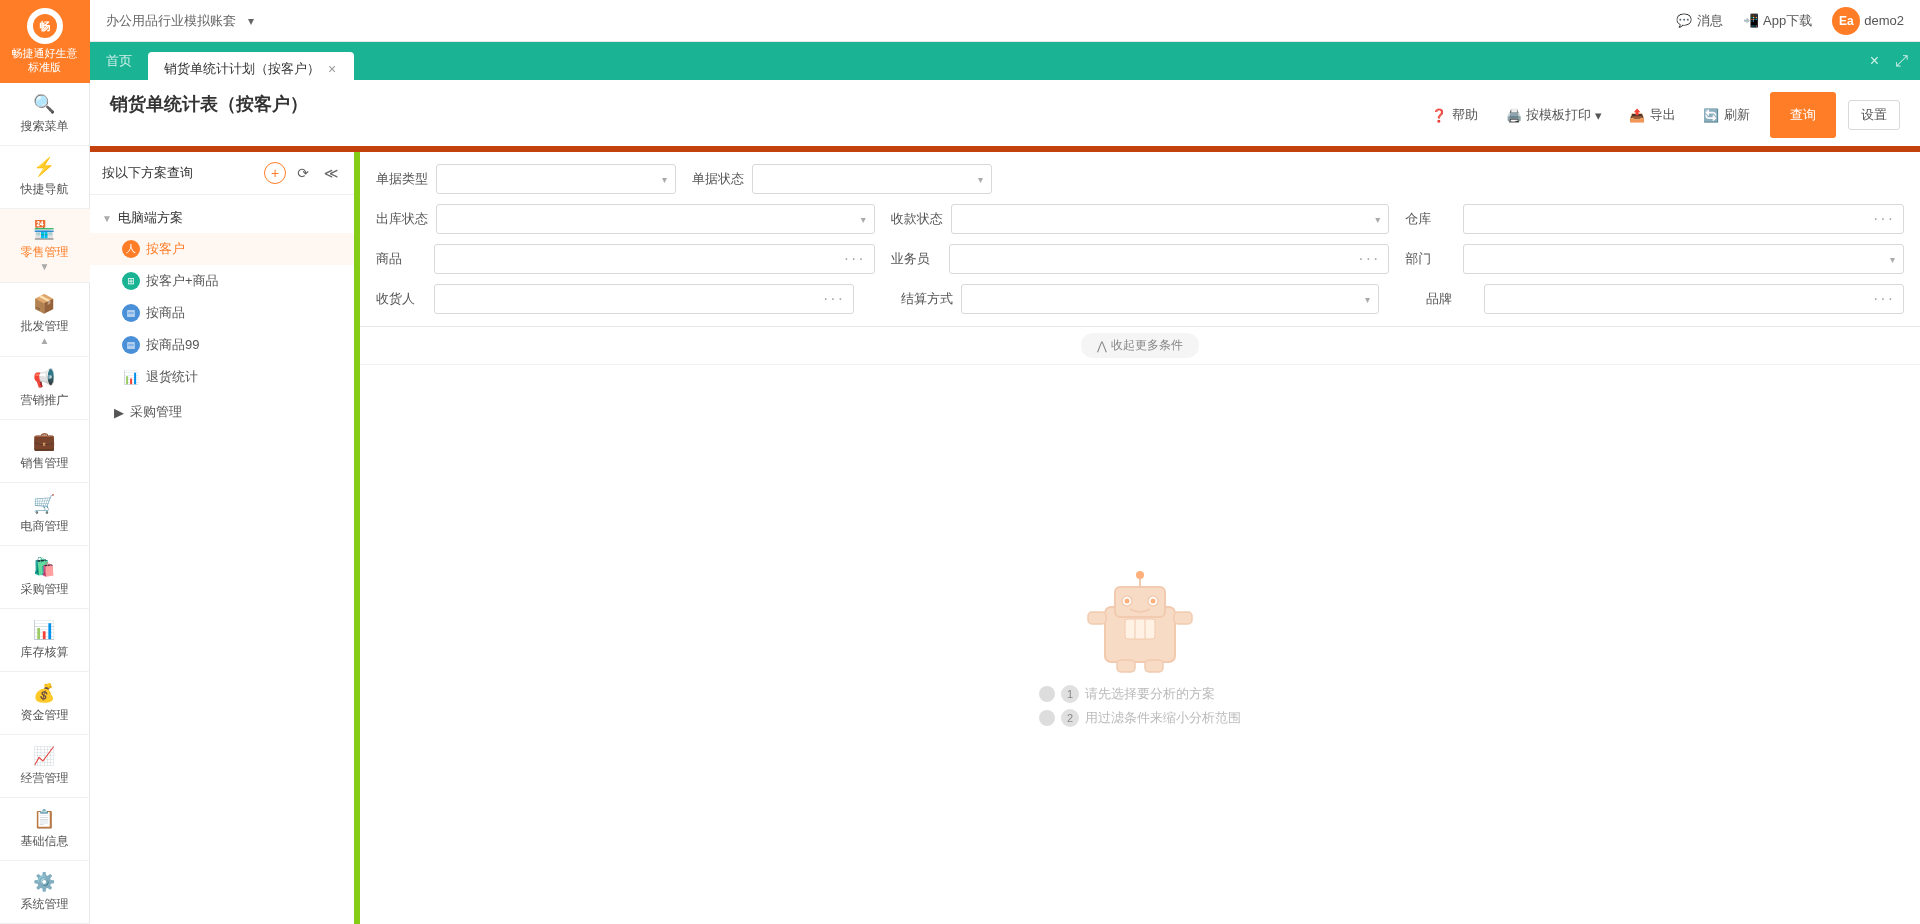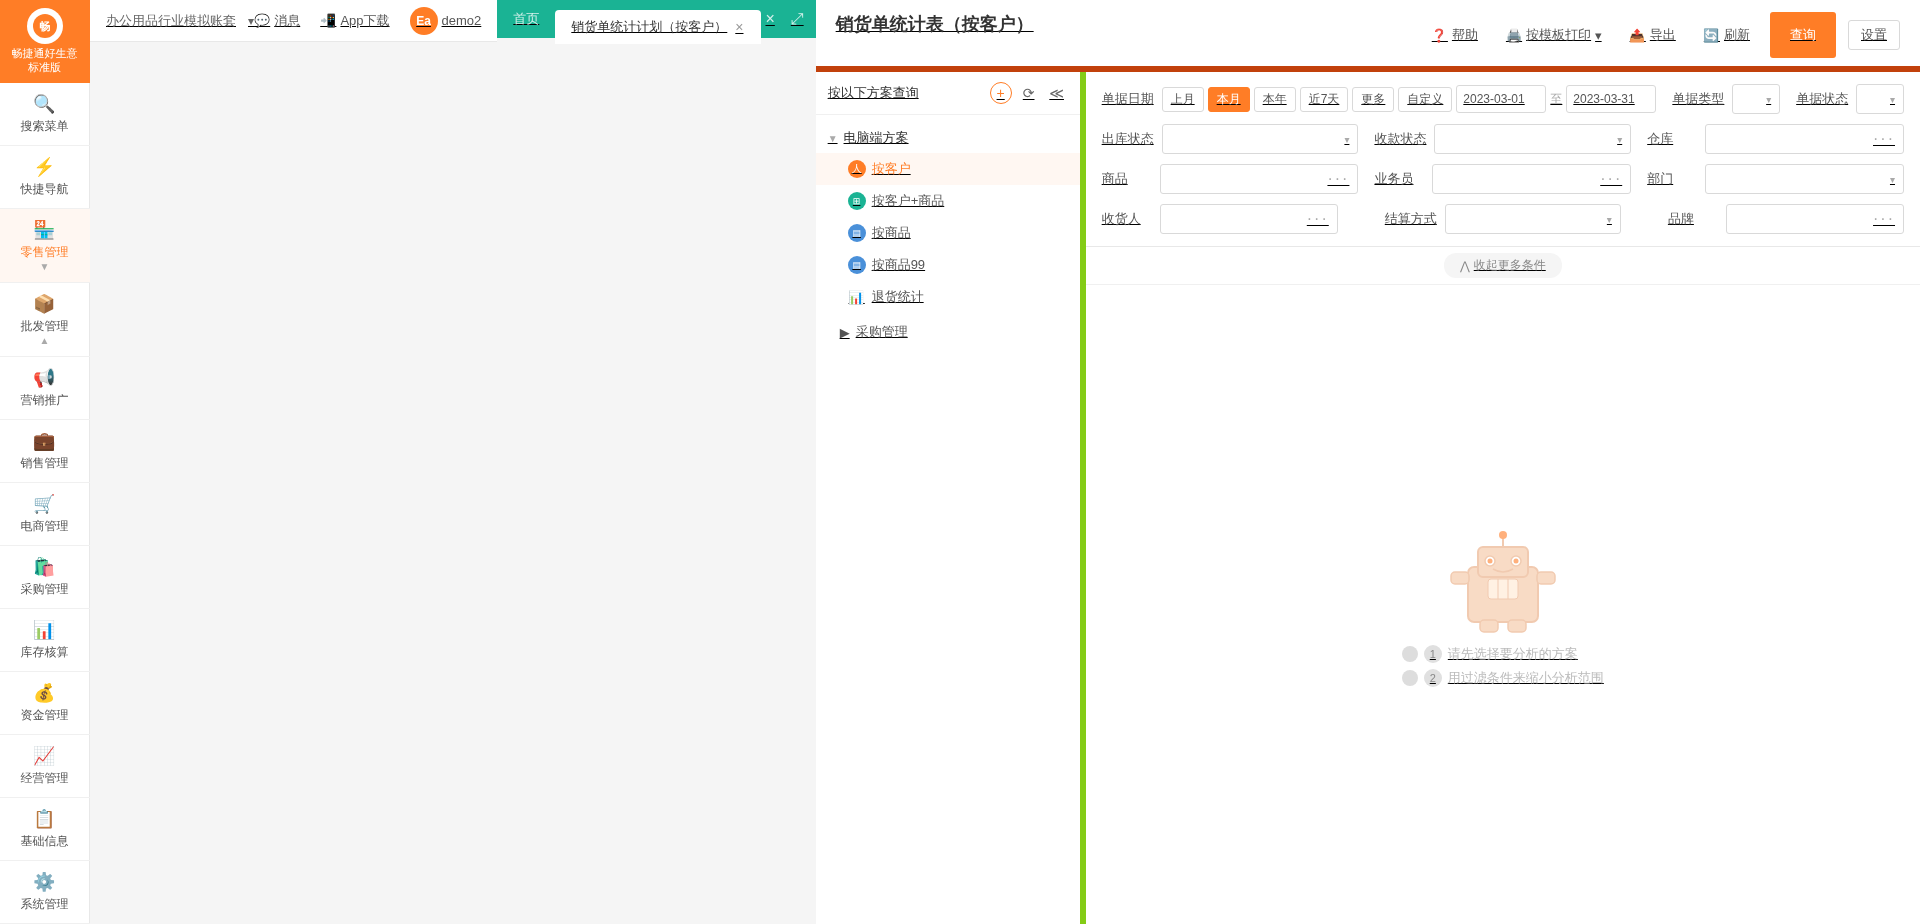--- a/index.html
+++ b/index.html
@@ -60,24 +60,23 @@
       transition: background 0.2s;
     }
     .sidebar-item.active { color: #ff7d26; background: #fff7f2; }
     .sidebar-item-icon { font-size: 18px; margin-bottom: 3px; }
     .sidebar-arrow { font-size: 10px; color: #aaa; }
 
     
     .main-area {
       flex: 1;
       display: flex;
-      flex-direction: row;
+      flex-direction: column;
       height: 100%;
       overflow: hidden;
-      text-decoration: underline;
     }
 
     
     .top-header {
       background: #fff;
       border-bottom: 1px solid #e8e8e8;
       display: flex;
       align-items: center;
       justify-content: space-between;
       padding: 0 16px;
@@ -693,34 +692,20 @@
             </div>
           </div>
         </div>
       </div>
 
       <div class="right-panel">
 
         <div class="filter-area">
 
           <div class="filter-row">
-            <div class="filter-field">
-              <span class="filter-label">单据日期</span>
-              <div class="date-range-control">
-                <div class="date-btn">上月</div>
-                <div class="date-btn active">本月</div>
-                <div class="date-btn">本年</div>
-                <div class="date-btn">近7天</div>
-                <div class="date-btn">更多</div>
-                <div class="date-btn">自定义</div>
-                <input class="date-input" type="text" value="2023-03-01" style="width: 90px;">
-                <span class="date-separator">至</span>
-                <input class="date-input" type="text" value="2023-03-31" style="width: 90px;">
-              </div>
-            </div>
             <div class="filter-field" style="max-width:300px;">
               <span class="filter-label">单据类型</span>
               <div class="filter-control">
                 <span class="filter-control-text"></span>
                 <span class="filter-control-arrow">▾</span>
               </div>
             </div>
             <div class="filter-field" style="max-width:300px;">
               <span class="filter-label">单据状态</span>
               <div class="filter-control">

